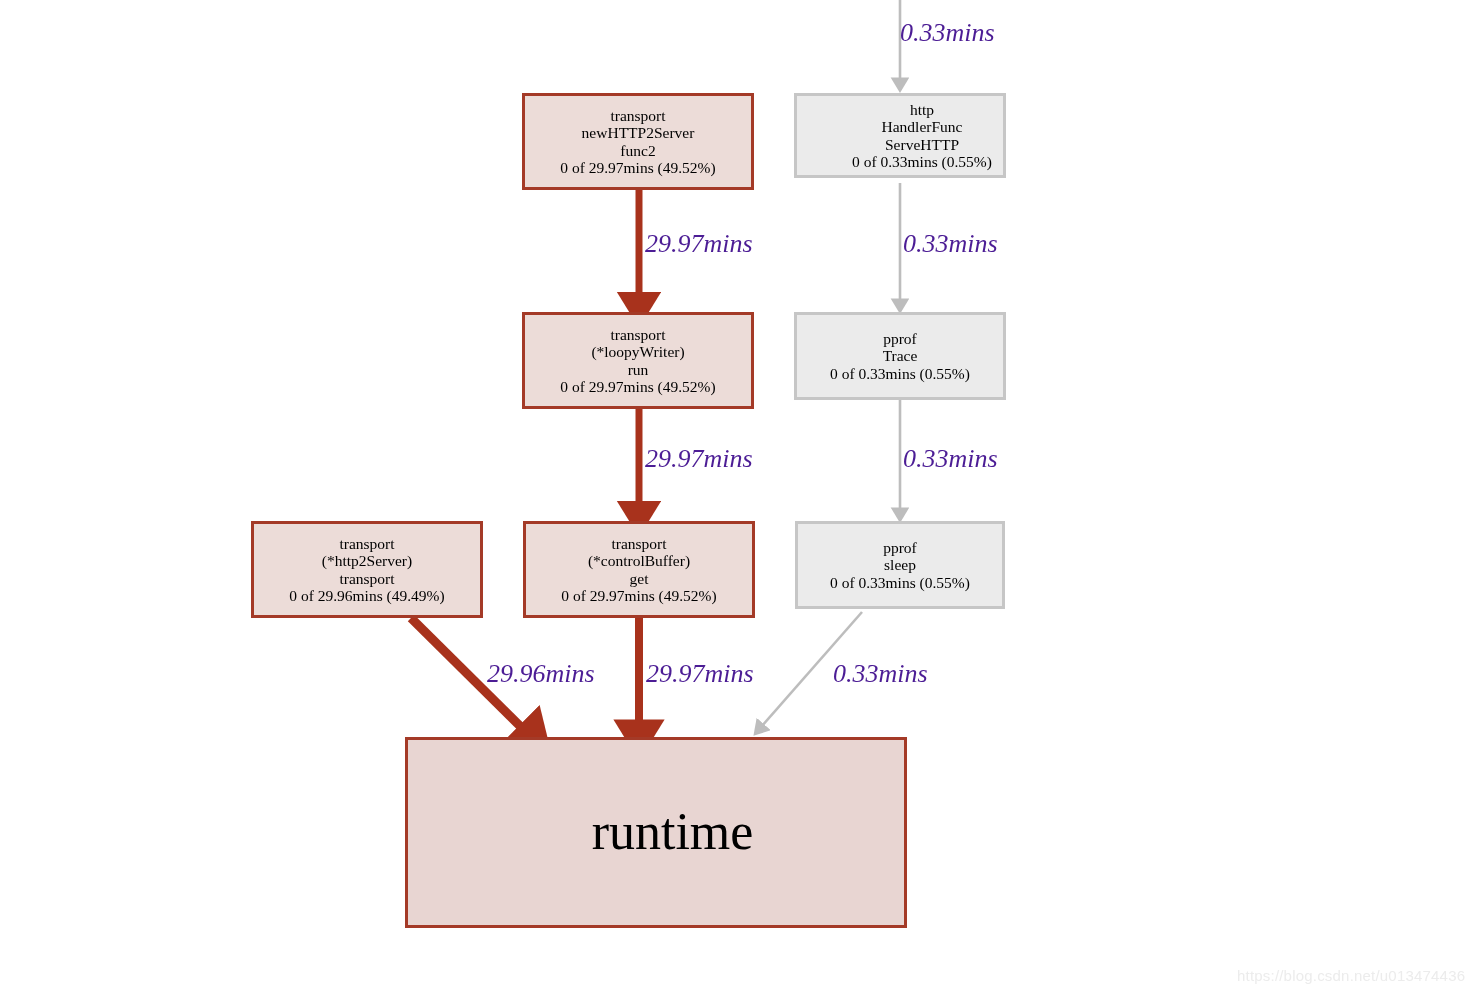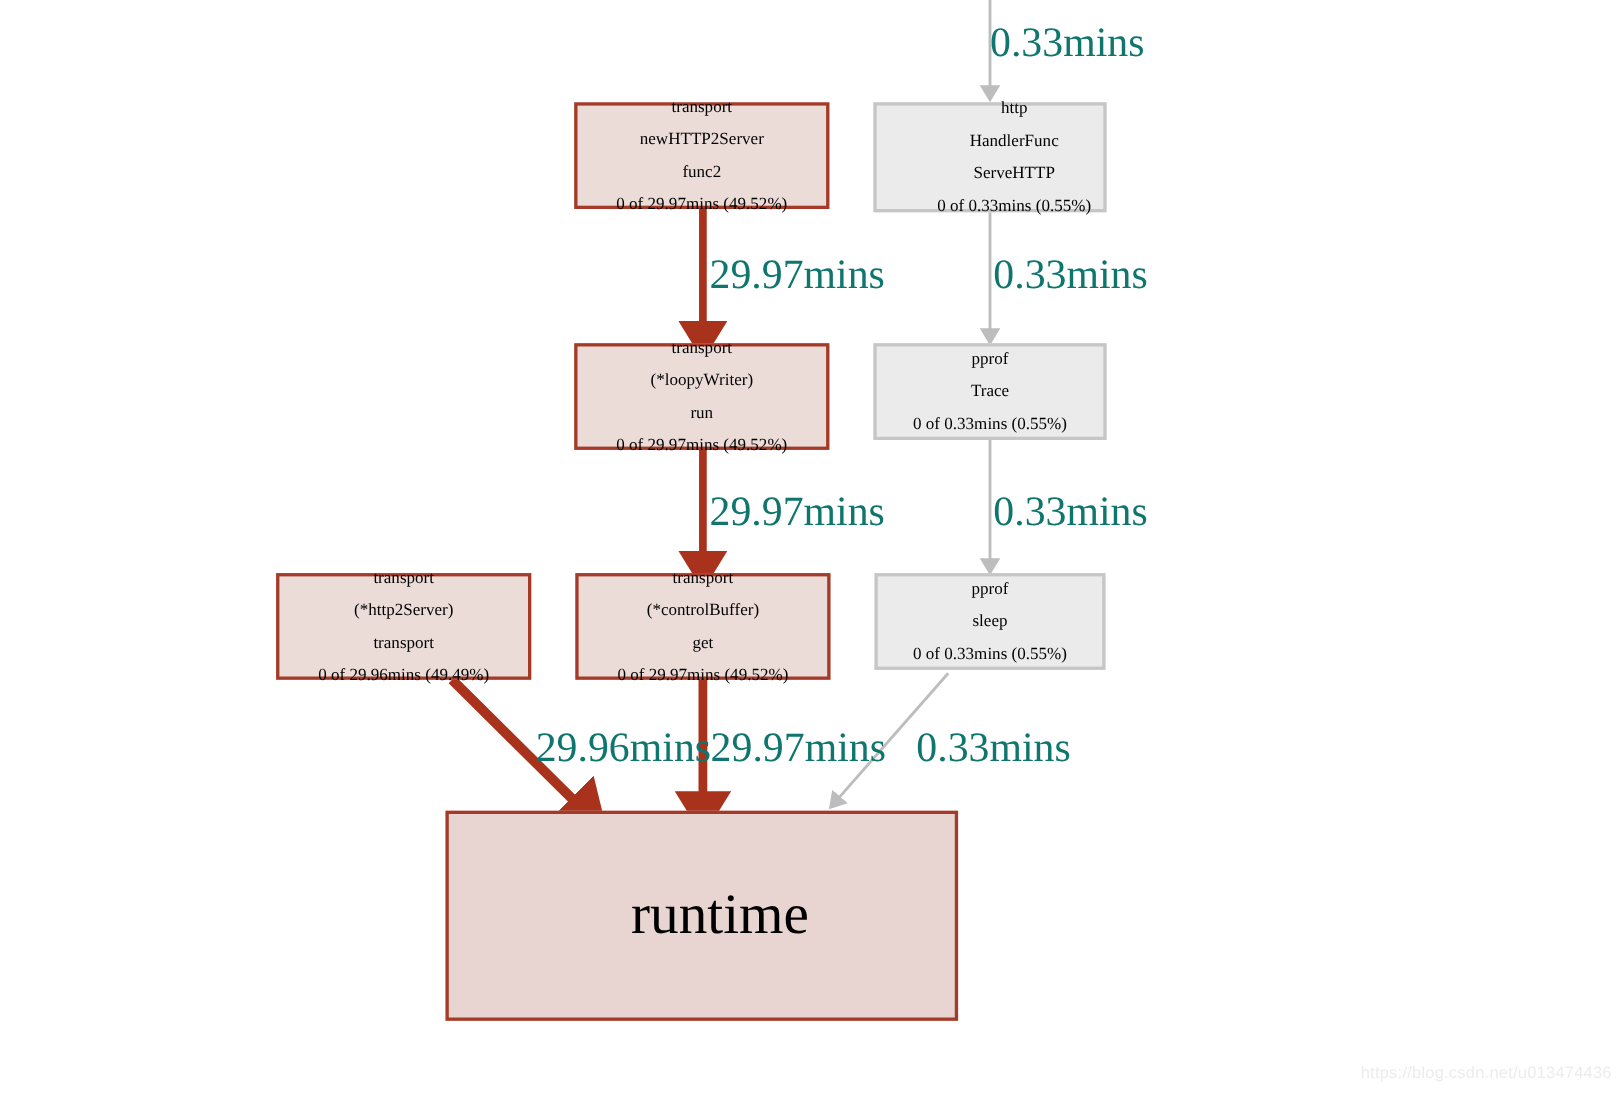--- a/index.html
+++ b/index.html
@@ -25,45 +25,45 @@
   }
   .node{
     position:absolute;
     box-sizing:border-box;
     display:flex;
     flex-direction:column;
     justify-content:center;
     text-align:center;
     line-height:1.13;
     white-space:nowrap;
-    gap:12px;
   }
   .node .ln{display:block;}
   .node-red{
     background:#ecdcd8;
     border:3px solid #a43a27;
     font-size:15.5px;
   }
   .node-gray{
     background:#ebebeb;
     border:3px solid #c6c6c6;
     font-size:15.5px;
   }
   .node-root{
     background:#e8d5d2;
     border:3px solid #a43a27;
     font-size:52px;
     line-height:1.12;
   }
   .edge-label{
     position:absolute;
-    font-size:38px;
-    color:#0f766e;
+    font-size:26px;
+    color:#4c1d95;
     white-space:nowrap;
     line-height:1;
+    font-style:italic;
   }
   .watermark{
     position:absolute;
     font-family:"Liberation Sans","DejaVu Sans",sans-serif;
     font-size:15px;
     color:#ececec;
     white-space:nowrap;
     letter-spacing:0.2px;
   }
 </style>
@@ -115,21 +115,21 @@
     </g>
   </svg>
 
   <div class="node node-red" style="left:522px; top:93px; width:232px; height:97px;">
     <span class="ln">transport</span>
     <span class="ln">newHTTP2Server</span>
     <span class="ln">func2</span>
     <span class="ln">0 of 29.97mins (49.52%)</span>
   </div>
 
-  <div class="node node-gray" style="left:794px; top:93px; width:212px; height:100px;padding-left:44px;">
+  <div class="node node-gray" style="left:794px; top:93px; width:212px; height:85px;padding-left:44px;">
     <span class="ln">http</span>
     <span class="ln">HandlerFunc</span>
     <span class="ln">ServeHTTP</span>
     <span class="ln">0 of 0.33mins (0.55%)</span>
   </div>
 
   <div class="node node-red" style="left:522px; top:312px; width:232px; height:97px;">
     <span class="ln">transport</span>
     <span class="ln">(*loopyWriter)</span>
     <span class="ln">run</span>
@@ -155,21 +155,21 @@
     <span class="ln">get</span>
     <span class="ln">0 of 29.97mins (49.52%)</span>
   </div>
 
   <div class="node node-gray" style="left:795px; top:521px; width:210px; height:88px;">
     <span class="ln">pprof</span>
     <span class="ln">sleep</span>
     <span class="ln">0 of 0.33mins (0.55%)</span>
   </div>
 
-  <div class="node node-root" style="left:405px; top:737px; width:466px; height:191px;padding-left:33px;">
+  <div class="node node-root" style="left:405px; top:737px; width:502px; height:191px;padding-left:33px;">
     <span class="ln">runtime</span>
   </div>
 
   <div class="edge-label" style="left:900px; top:20px;">0.33mins</div>
 
   <div class="edge-label" style="left:645px; top:231px;">29.97mins</div>
 
   <div class="edge-label" style="left:903px; top:231px;">0.33mins</div>
 
   <div class="edge-label" style="left:645px; top:446px;">29.97mins</div>

